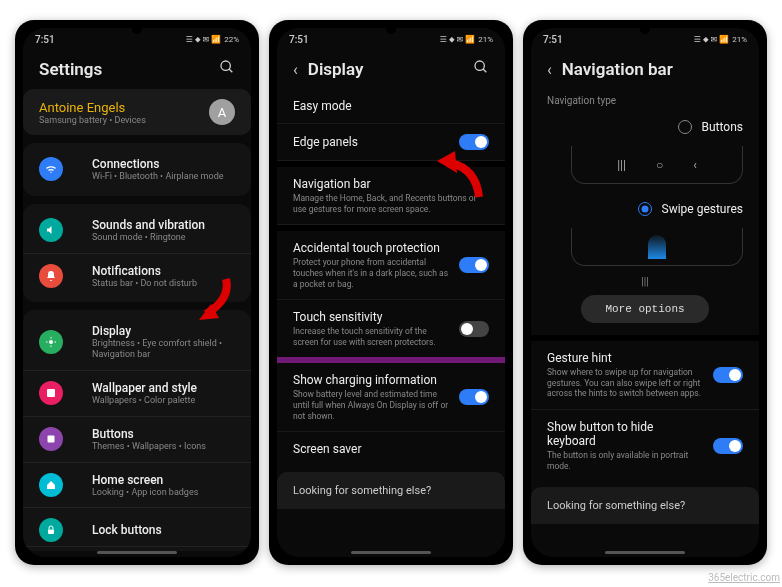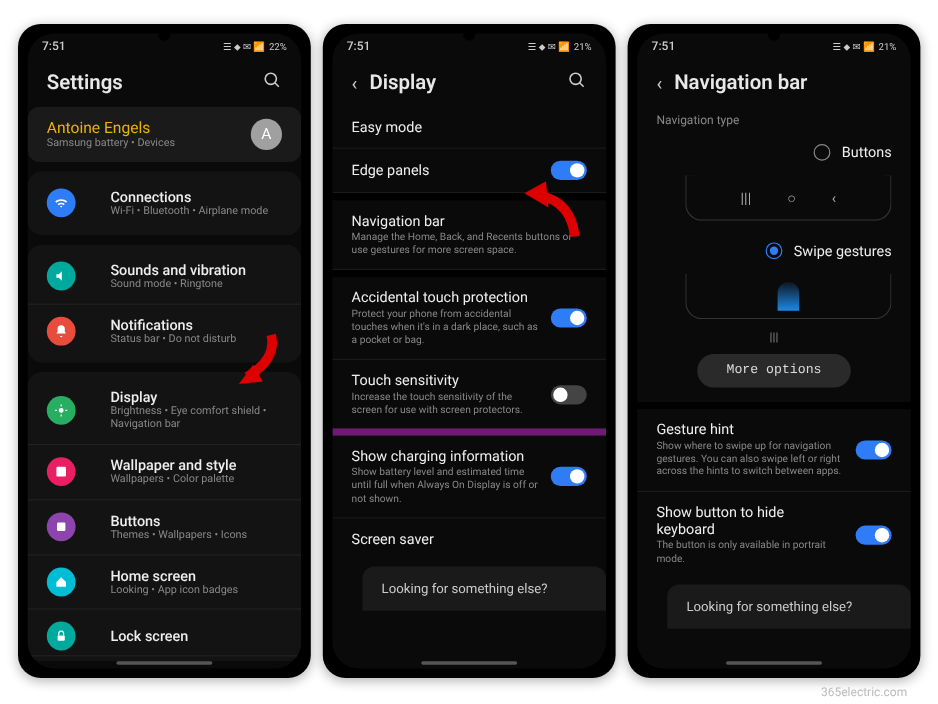--- a/index.html
+++ b/index.html
@@ -145,21 +145,20 @@
 }
 .toggle.on::after { right: 2px; }
 .toggle.off::after { left: 2px; }
 .footer-prompt {
   padding: 12px 16px;
   font-size: 11px;
   color: #ccc;
   background: #1a1a1a;
   margin-top: 6px;
   border-radius: 10px 10px 0 0;
-  margin-left: 25px;
 }
 .section-label { font-size: 10px; color: #888; padding: 6px 16px; }
 .radio-row { display: flex; align-items: center; gap: 10px; padding: 8px 16px; justify-content: flex-end; }
 .radio {
   width: 14px; height: 14px;
   border-radius: 50%;
   border: 1.5px solid #888;
   flex-shrink: 0;
   position: relative;
 }
@@ -212,23 +211,24 @@
   font-family: Liberation Mono, monospace;
 }
 .arrow-annotation {
   position: absolute;
   pointer-events: none;
   z-index: 20;
 }
 .watermark {
   position: absolute;
   bottom: 2px;
-  right: 26px;
+  right: 2px;
   font-size: 10px;
   color: #bbb;
+  text-decoration: underline;
 }
 .home-indicator {
   position: absolute;
   bottom: 3px;
   left: 50%;
   transform: translateX(-50%);
   width: 80px;
   height: 3px;
   background: #555;
   border-radius: 2px;
@@ -355,21 +355,21 @@
           </div>
       </div>
       <div class="settings-item" style="padding-bottom:4px">
         <div class="item-icon ic-teal">
             <svg viewBox="0 0 24 24" fill="#fff">
               <rect x="6" y="11" width="12" height="9" rx="2"></rect>
               <path d="M8 11V8a4 4 0 018 0v3" fill="none" stroke="#fff" stroke-width="2"></path>
             </svg>
           </div>
         <div class="item-text">
-            <span class="item-title">Lock screen</span>
+            <span class="item-title">Lock buttons</span>
           </div>
       </div>
       <svg class="arrow-annotation" style="top:-36px; right:10px" width="70" height="60" viewBox="0 0 70 60">
           <path d="M55 5 Q 60 25 35 40" fill="none" stroke="#d00" stroke-width="8"></path>
           <path d="M40 30 L28 46 L48 44 Z" fill="#d00"></path>
         </svg>
     </div>
     <div class="home-indicator"></div>
   </div>
 </div>

